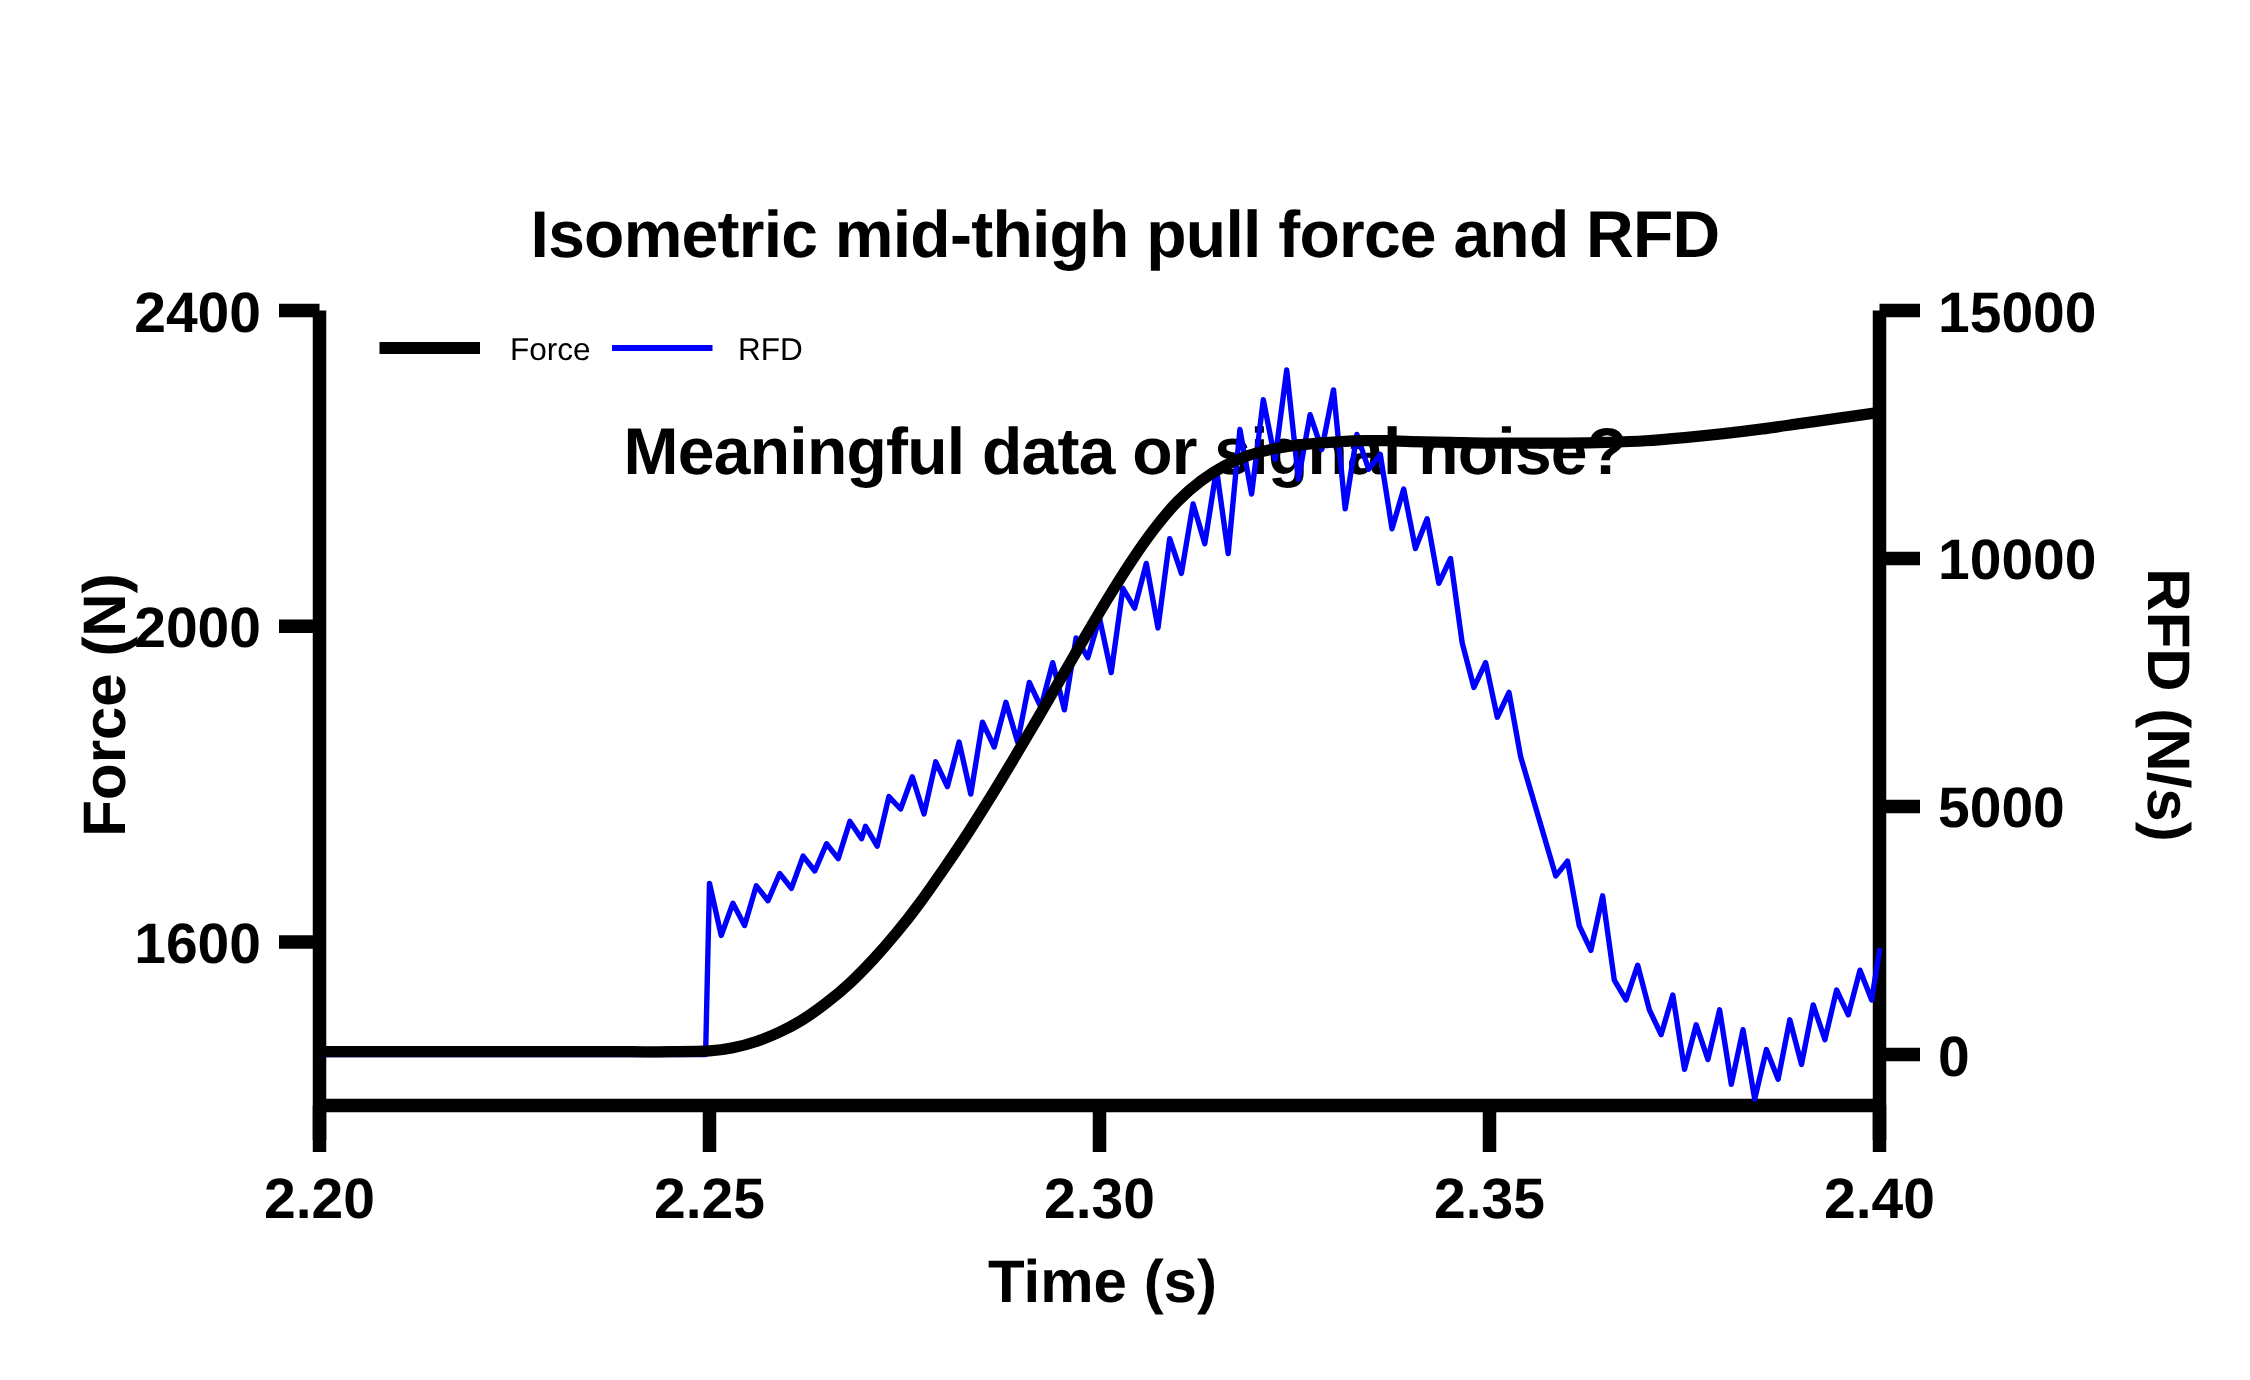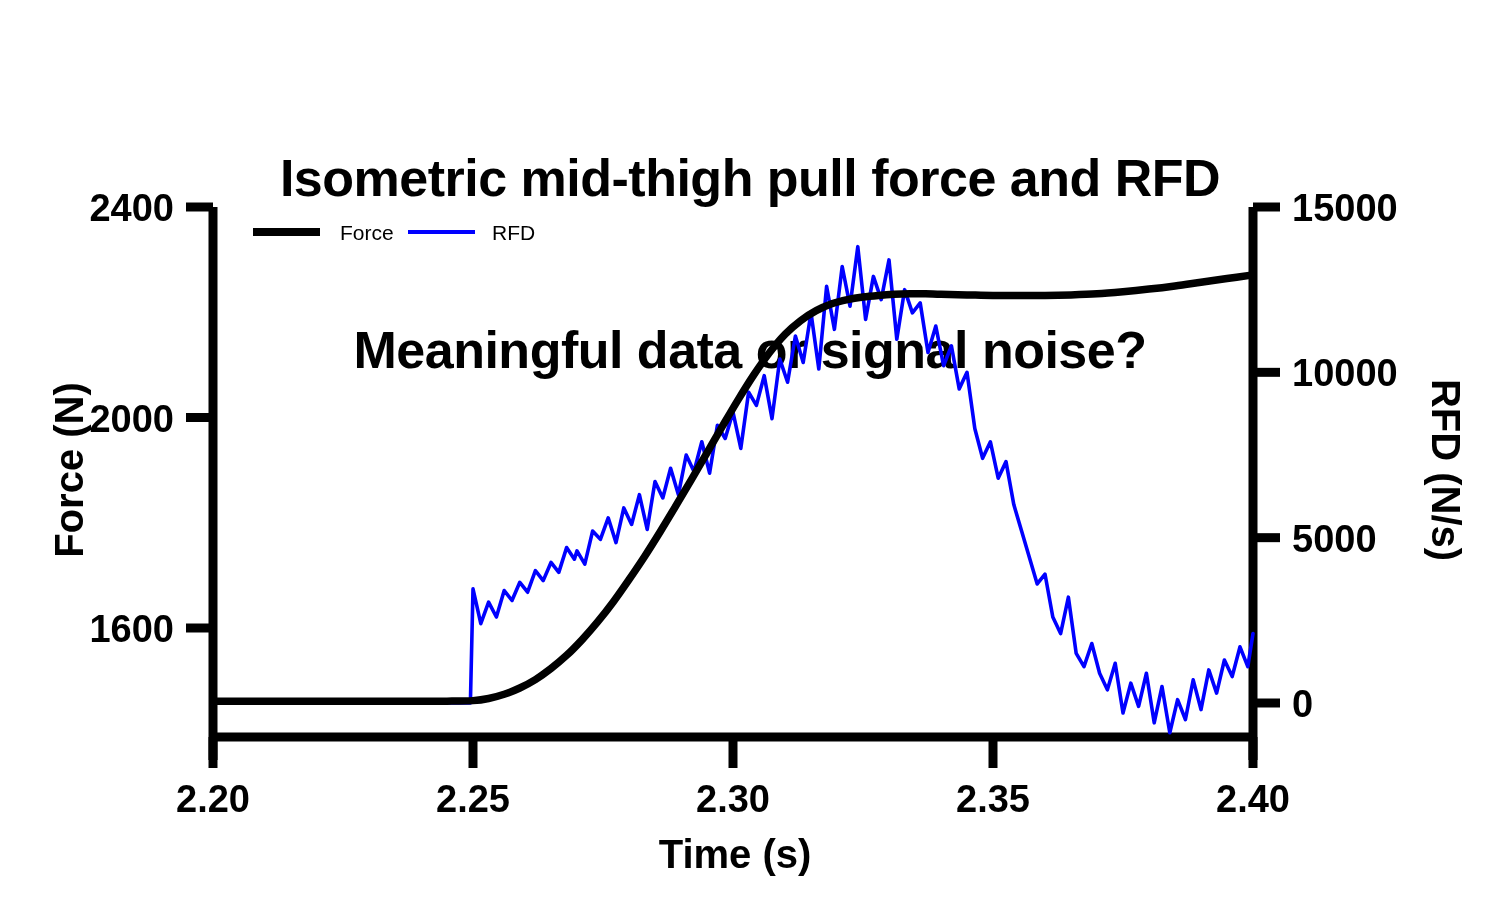--- a/index.html
+++ b/index.html
@@ -20,21 +20,21 @@
     background: #ffffff;
   }
   .title-block {
     position: absolute;
     left: 0;
     top: 36px;
     width: 1500px;
     text-align: center;
     font-family: "Liberation Sans", sans-serif;
     font-weight: bold;
-    font-size: 52px;
+    font-size: 44px;
     line-height: 1.10;
     letter-spacing: -0.5px;
     color: #000000;
     white-space: pre;
   }
   .title-line { display: block; }
   svg.plot {
     position: absolute;
     left: 0;
     top: 0;

